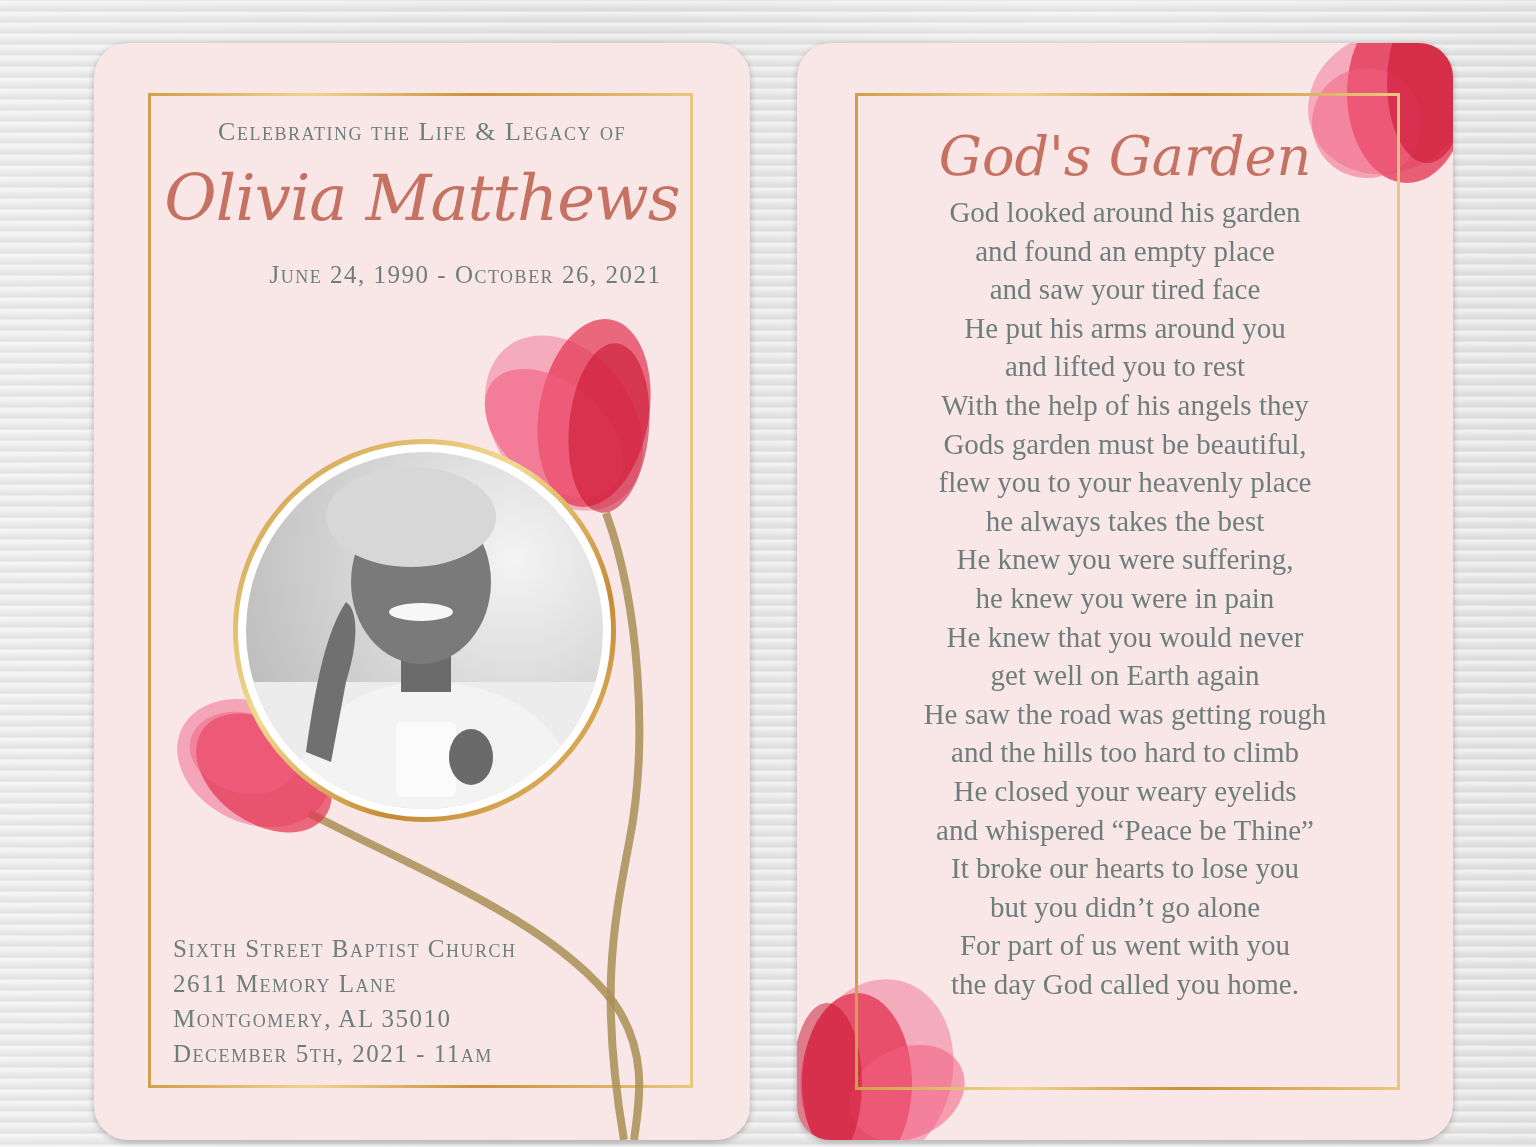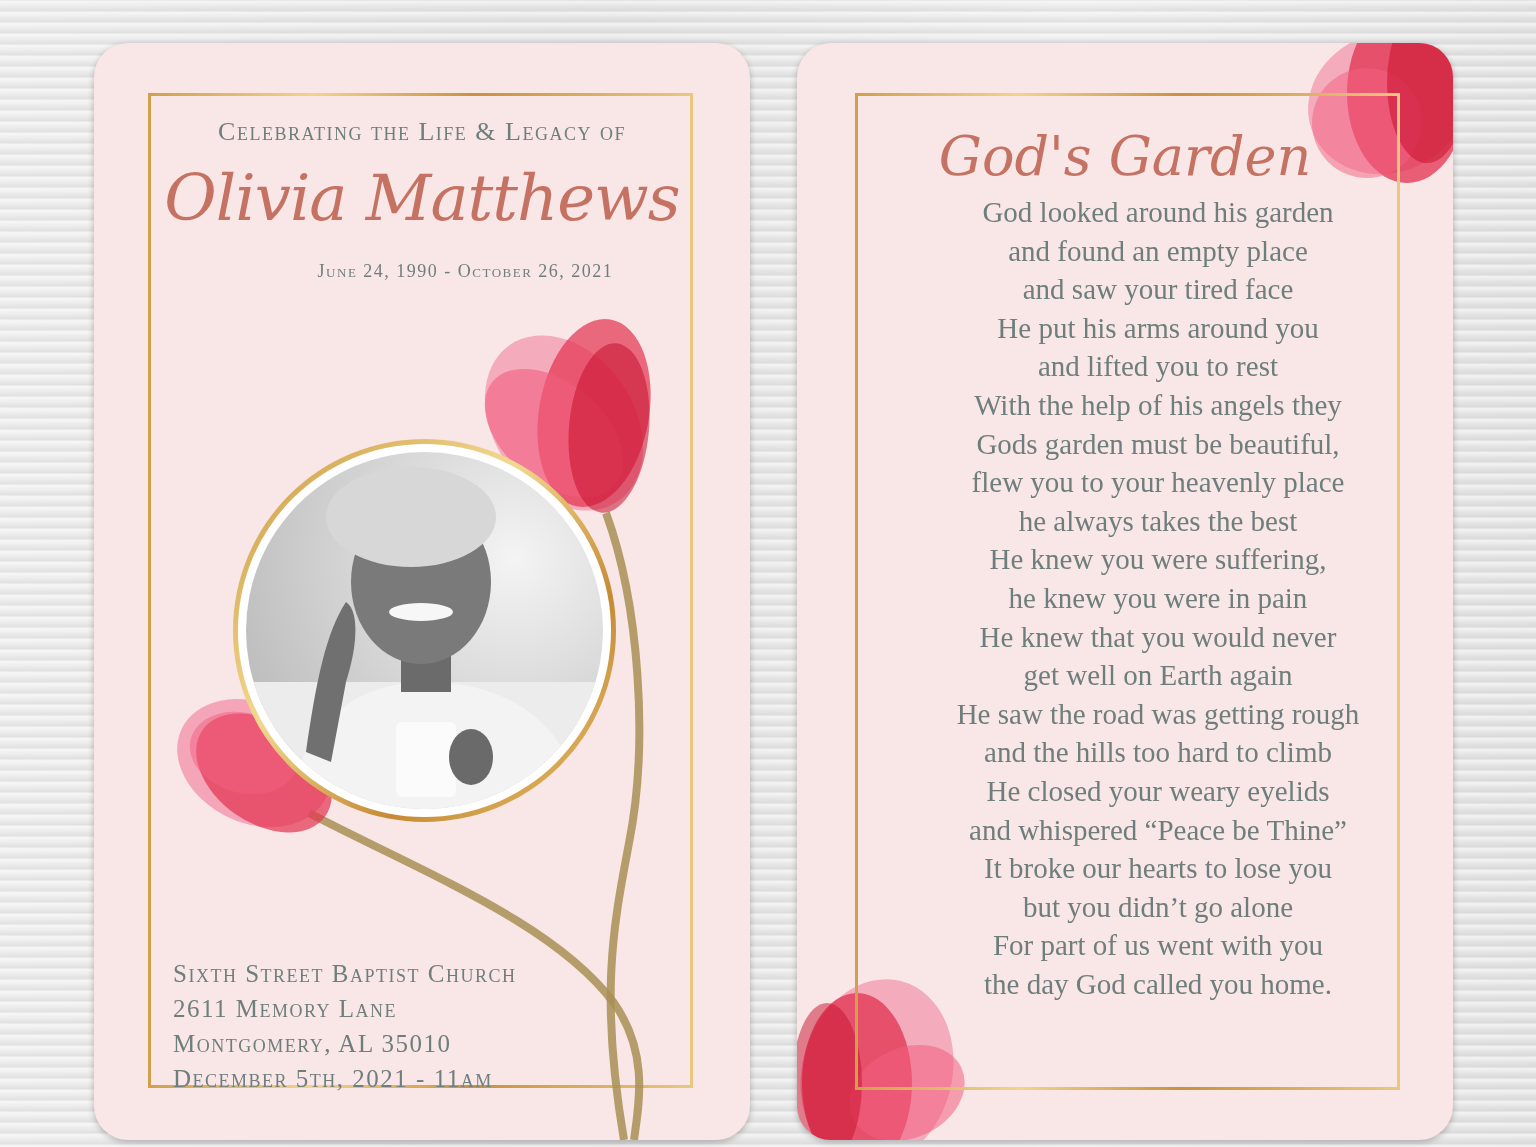--- a/index.html
+++ b/index.html
@@ -16,30 +16,30 @@
   .frame{position:absolute;border:3px solid #d9ad52;box-sizing:border-box;
     border-image:linear-gradient(90deg,#d1a04a,#f0d48c 30%,#c9923c 60%,#e9c77c) 1;}
   #card-front .frame{left:54px;top:50px;width:545px;height:995px;}
   #card-back .frame{left:58px;top:50px;width:545px;height:997px;}
   .smallcaps{font-variant:small-caps;color:#6e7e7c;letter-spacing:1.5px;}
   .script{font-family:"DejaVu Serif","Liberation Serif",serif;font-style:italic;color:#c57262;}
   .abs{position:absolute;}
   .center{text-align:center;}
   #celebrating{left:0;width:656px;top:74px;font-size:26px;}
   #name{left:0;width:656px;top:118px;font-size:64px;letter-spacing:-1px;}
-  #dates{left:0;width:743px;top:218px;font-size:18px;}
+  #dates{left:0;width:743px;top:218px;font-size:25px;}
   .svc{left:79px;font-size:25px;line-height:35px;}
-  #svc-block{top:913px;}
+  #svc-block{top:888px;}
   #photo-ring{left:139px;top:396px;width:383px;height:383px;border-radius:50%;
     background:linear-gradient(135deg,#c8963f,#f2d98f 40%,#c58a35 70%,#e8c774);}
   #photo-inner{position:absolute;left:5px;top:5px;width:373px;height:373px;border-radius:50%;background:#fff;}
   #photo{position:absolute;left:8px;top:8px;width:357px;height:357px;border-radius:50%;overflow:hidden;
     background:radial-gradient(circle at 75% 30%,#f4f4f4,#d8d8d8 40%,#bdbdbd 80%);}
   #poem-title{left:0;width:656px;top:82px;font-size:54px;}
-  #poem{left:0;width:656px;top:150px;font-size:29px;line-height:38.6px;color:#6e7e7c;padding-left:33px;}
+  #poem{left:0;width:656px;top:150px;font-size:29px;line-height:38.6px;color:#6e7e7c;}
   .line{display:block;white-space:nowrap;}
   svg{position:absolute;}
 </style>
 </head>
 <body>
 
 <div class="card" id="card-front">
   <div class="frame"></div>
 
   <div class="abs center smallcaps" id="celebrating">Celebrating the Life &amp; Legacy of</div>

